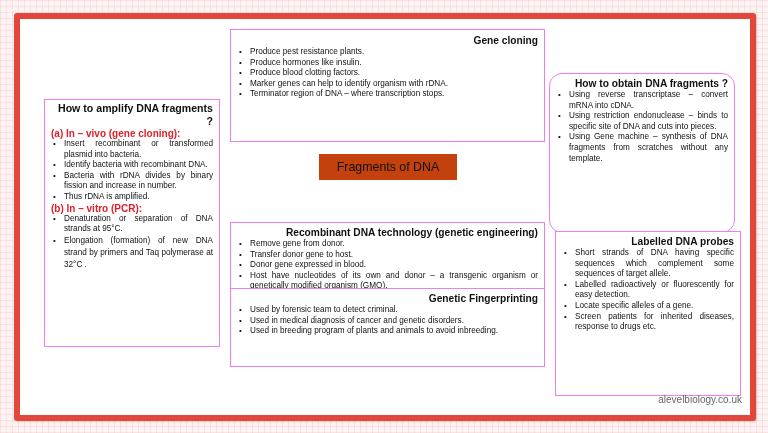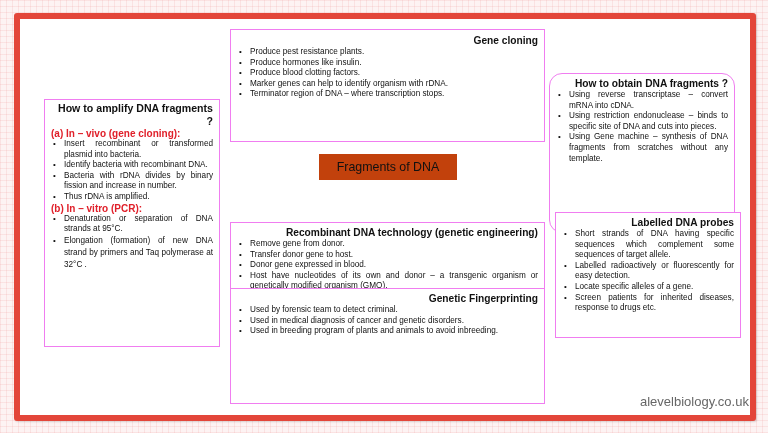--- a/index.html
+++ b/index.html
@@ -29,21 +29,21 @@
   .box ul { margin:0; padding:0; list-style:none; }
   .box li { position:relative; padding-left:13px; text-align:justify; }
   .box li::before { content:"\2022"; position:absolute; left:2px; top:0; font-size:8px; }
   .title-box {
     position:absolute; left:319px; top:154px; width:138px; height:26px;
     background:#c2410c; display:flex; align-items:center; justify-content:center;
     font-size:12.4px; color:#111;
   }
   .watermark {
     position:absolute; left:640px; top:394px; width:102px; text-align:right;
-    font-size:13px; color:#666;
+    font-size:10px; color:#666;
   }
 </style>
 </head>
 <body>
 
 <div class="frame"></div>
 
 <div class="box" style="left:44px; top:99px; width:176px; height:248px; padding:2px 6px 0 6px;">
   <h3 style="font-size:10.6px;">How to amplify DNA fragments ?</h3>
   <div class="sub">(a) In – vivo (gene cloning):</div>
@@ -76,39 +76,39 @@
 <div class="box" style="left:230px; top:190px; width:315px; height:89px; padding:3px 6px 0 6px;margin-top:32px;">
   <h3>Recombinant DNA technology (genetic engineering)</h3>
   <ul>
     <li>Remove gene from donor.</li>
     <li>Transfer donor gene to host.</li>
     <li>Donor gene expressed in blood.</li>
     <li>Host have nucleotides of its own and donor – a transgenic organism or genetically modified organism (GMO).</li>
   </ul>
 </div>
 
-<div class="box" style="left:230px; top:288px; width:315px; height:116px; padding:3px 6px 0 6px;">
+<div class="box" style="left:230px; top:288px; width:315px; height:79px; padding:3px 6px 0 6px;">
   <h3>Genetic Fingerprinting</h3>
   <ul>
     <li>Used by forensic team to detect criminal.</li>
     <li>Used in medical diagnosis of cancer and genetic disorders.</li>
     <li>Used in breeding program of plants and animals to avoid inbreeding.</li>
   </ul>
 </div>
 
 <div class="box" style="left:549px; top:73px; width:186px; height:160px; padding:3px 6px 0 6px;border-radius:13px;">
   <h3>How to obtain DNA fragments ?</h3>
   <ul>
     <li>Using reverse transcriptase – convert mRNA into cDNA.</li>
     <li>Using restriction endonuclease – binds to specific site of DNA and cuts into pieces.</li>
     <li>Using Gene machine – synthesis of DNA fragments from scratches without any template.</li>
   </ul>
 </div>
 
-<div class="box" style="left:555px; top:212px; width:186px; height:126px; padding:3px 6px 0 6px;">
+<div class="box" style="left:555px; top:231px; width:186px; height:165px; padding:3px 6px 0 6px;">
   <h3>Labelled DNA probes</h3>
   <ul>
     <li>Short strands of DNA having specific sequences which complement some sequences of target allele.</li>
     <li>Labelled radioactively or fluorescently for easy detection.</li>
     <li>Locate specific alleles of a gene.</li>
     <li>Screen patients for inherited diseases, response to drugs etc.</li>
   </ul>
 </div>
 
 <div class="watermark">alevelbiology.co.uk</div>

